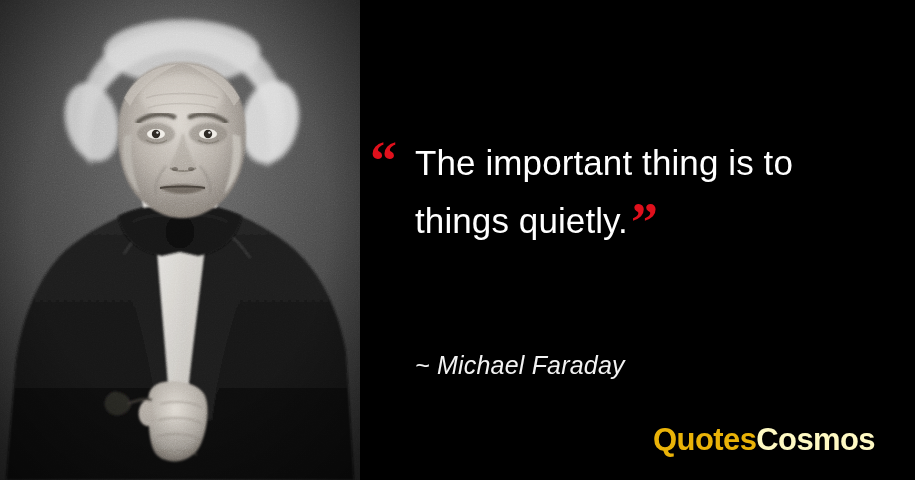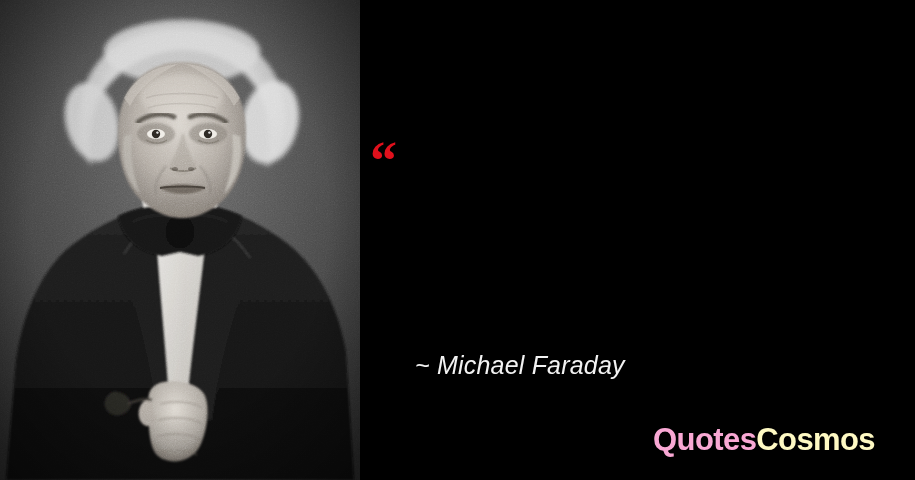--- a/index.html
+++ b/index.html
@@ -112,21 +112,21 @@
   #brand-logo {
     position: absolute;
     right: 40px;     
     top: 423px;
     font-size: 31px;
     font-weight: 700;
     letter-spacing: -.6px;
     white-space: nowrap;
     line-height: 34px;
   }
-  #brand-quotes { color: #f9a8d4; }
+  #brand-quotes { color: #eab308; }
   #brand-cosmos { color: #fef9c3; }
 </style>
 </head>
 <body>
 
 <div id="quote-card">
 
   <div id="portrait-panel">
     <svg id="portrait-photo" viewBox="0 0 360 480" preserveAspectRatio="xMidYMid slice" xmlns="http://www.w3.org/2000/svg">
       <defs>
@@ -323,21 +323,24 @@
         <feColorMatrix type="saturate" values="0"></feColorMatrix>
       </filter>
       <rect width="360" height="480" filter="url(#grainFilter)"></rect>
     </svg>
   </div>
 
   <div id="quote-panel">
 
     <div id="quote-block">
       <div class="quote-line first">
-        <span id="open-quote-mark">“</span>
+        <span id="open-quote-mark">“</span><span>The important thing is to</span>
+      </div>
+      <div class="quote-line">
+        <span>things quietly.</span><span id="close-quote-mark">”</span>
       </div>
     </div>
 
     <div id="attribution">~ Michael Faraday</div>
 
     <div id="brand-logo">
       <span id="brand-quotes">Quotes</span><span id="brand-cosmos">Cosmos</span>
     </div>
 
   </div>

